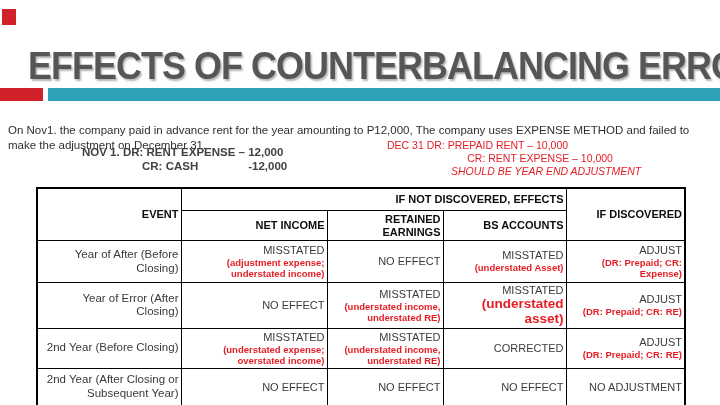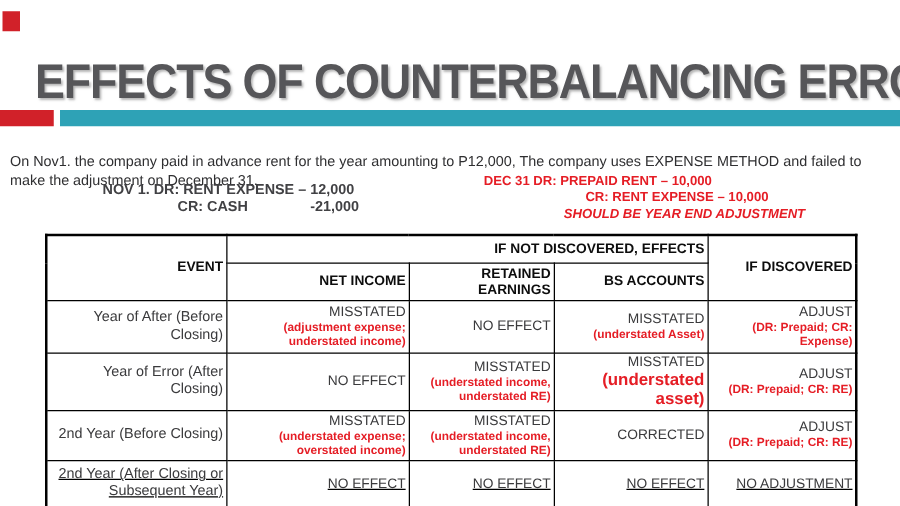--- a/index.html
+++ b/index.html
@@ -58,21 +58,21 @@
     color: #414144;
     line-height: 13.5px;
     white-space: nowrap;
   }
   .journal-nov .jline2 { padding-left: 60px; }
   .journal-nov .amount { display: inline-block; margin-left: 50px; }
   .journal-dec {
     position: absolute;
     left: 387px; top: 139px;
     font-size: 10.5px;
-    font-weight: bold;
+    font-weight: normal;
     color: var(--red-text);
     line-height: 13px;
     white-space: nowrap;
   }
   .journal-dec .jline2 { padding-left: 52px; text-align: center; }
   .journal-dec .jline3 { padding-left: 64px; font-style: italic; }
   table.effects {
     position: absolute;
     left: 36px; top: 187px;
     border-collapse: collapse;
@@ -90,21 +90,21 @@
     font-size: 11px;
     font-weight: bold;
     color: #0d0d0d;
     line-height: 1.15;
   }
   th.group-header { font-size: 10.5px; height: 19px; }
   tr.subhead { height: 30px; }
   tr.body-row-0 { height: 42px; }
   tr.body-row-1 { height: 40px; }
   tr.body-row-2 { height: 40px; }
-  tr.body-row-3 { height: 38px; text-decoration: underline; }
+  tr.body-row-3 { height: 38px; }
   td.event-cell {
     font-size: 11.5px;
     color: #3a3a3c;
     line-height: 1.2;
   }
   .cell-main {
     font-size: 11px;
     color: #3a3a3c;
     line-height: 1.2;
   }
@@ -126,21 +126,21 @@
   <div class="slide-title">EFFECTS OF COUNTERBALANCING ERRORS</div>
 
   <div class="bar-red"></div>
   <div class="bar-teal"></div>
 
   <div class="description">On Nov1. the company paid in advance rent for the year amounting to P12,000, The company uses EXPENSE METHOD and failed to make the adjustment on December 31.</div>
 
   <div class="journal-nov">
     <div class="jline1">NOV 1. DR: RENT EXPENSE – 12,000</div>
     <div class="jline2">
-      <span>CR: CASH</span><span class="amount">-21,000</span>
+      <span>CR: CASH</span><span class="amount">-12,000</span>
     </div>
   </div>
 
   <div class="journal-dec">
     <div class="jline1">DEC 31 DR: PREPAID RENT – 10,000</div>
     <div class="jline2">CR: RENT EXPENSE – 10,000</div>
     <div class="jline3">SHOULD BE YEAR END ADJUSTMENT</div>
   </div>
 
   <table class="effects">

